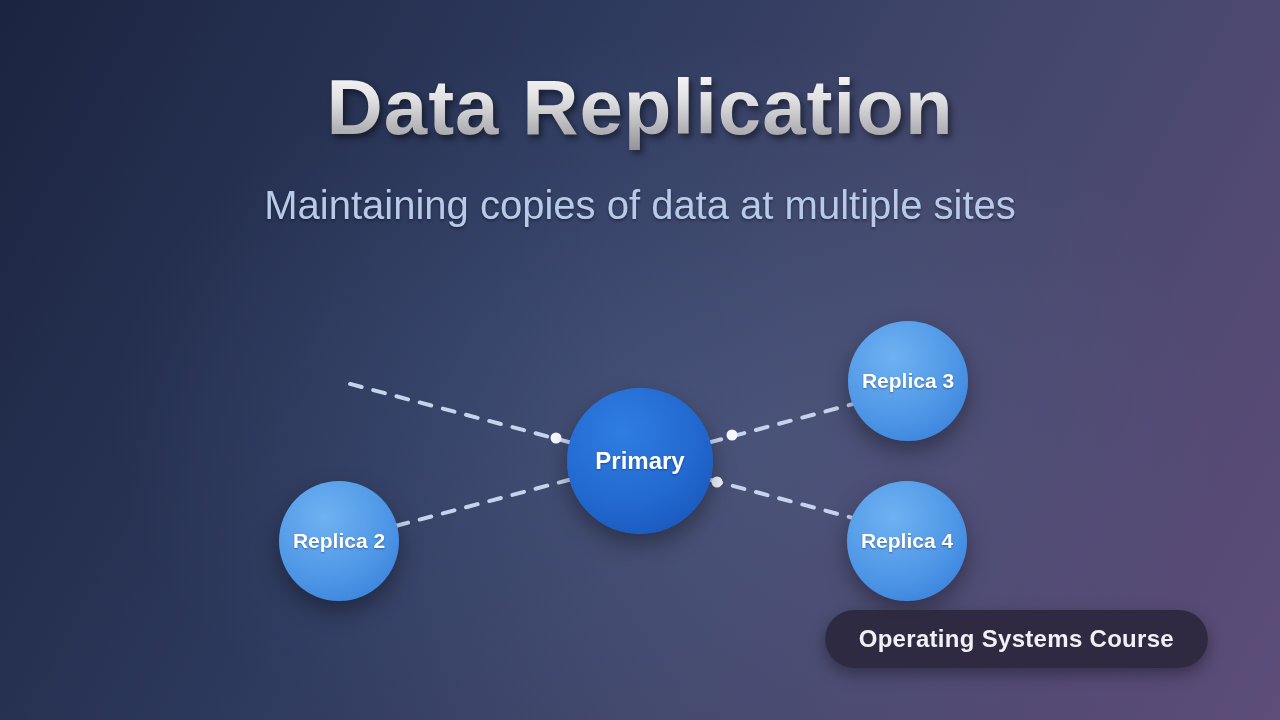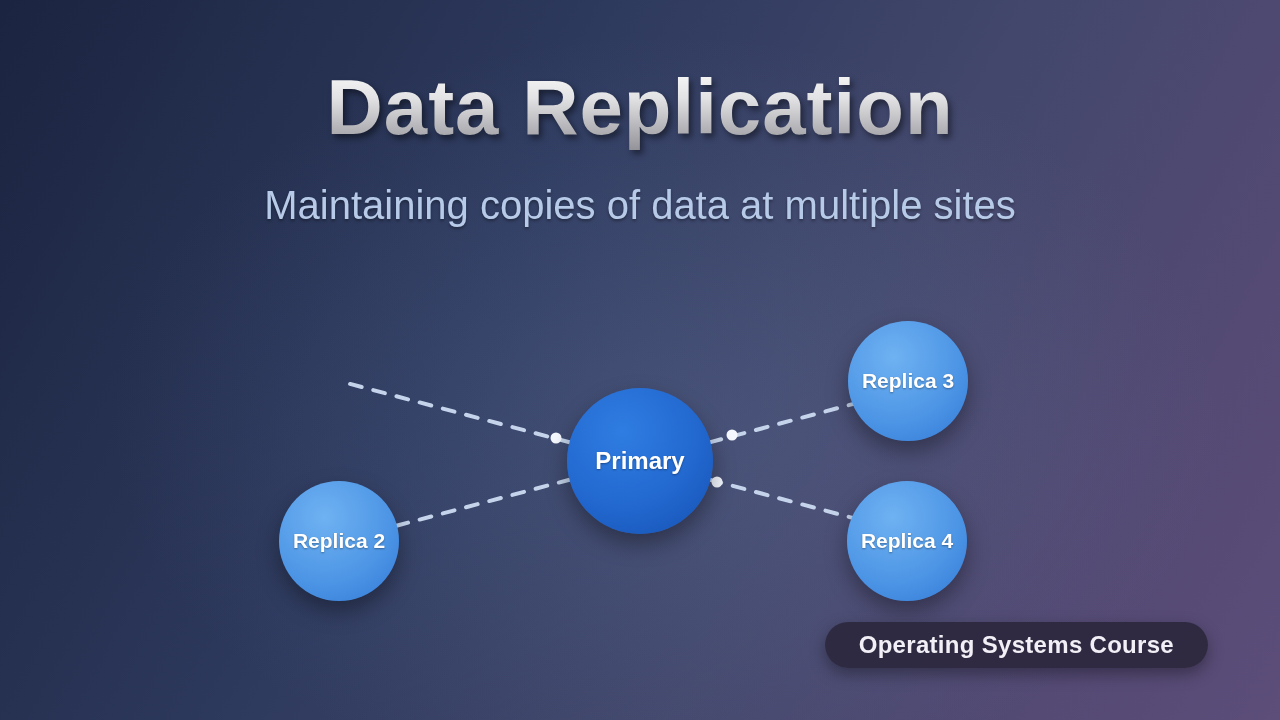--- a/index.html
+++ b/index.html
@@ -84,21 +84,21 @@
 
   .node.r1 { left: 279px; top: 321px; }
   .node.r2 { left: 279px; top: 481px; }
   .node.r3 { left: 848px; top: 321px; }
   .node.r4 { left: 847px; top: 481px; }
 
   .badge {
     position: absolute;
     right: 72px;
     bottom: 52px;
-    padding: 9px 34px;
+    padding: 15px 34px;
     border-radius: 32px;
     background: rgba(42, 38, 58, 0.88);
     box-shadow: 0 6px 16px rgba(0,0,0,0.35);
     color: #f2f0f6;
     font-size: 24px;
     font-weight: bold;
     letter-spacing: 0.3px;
   }
 </style>
 </head>

